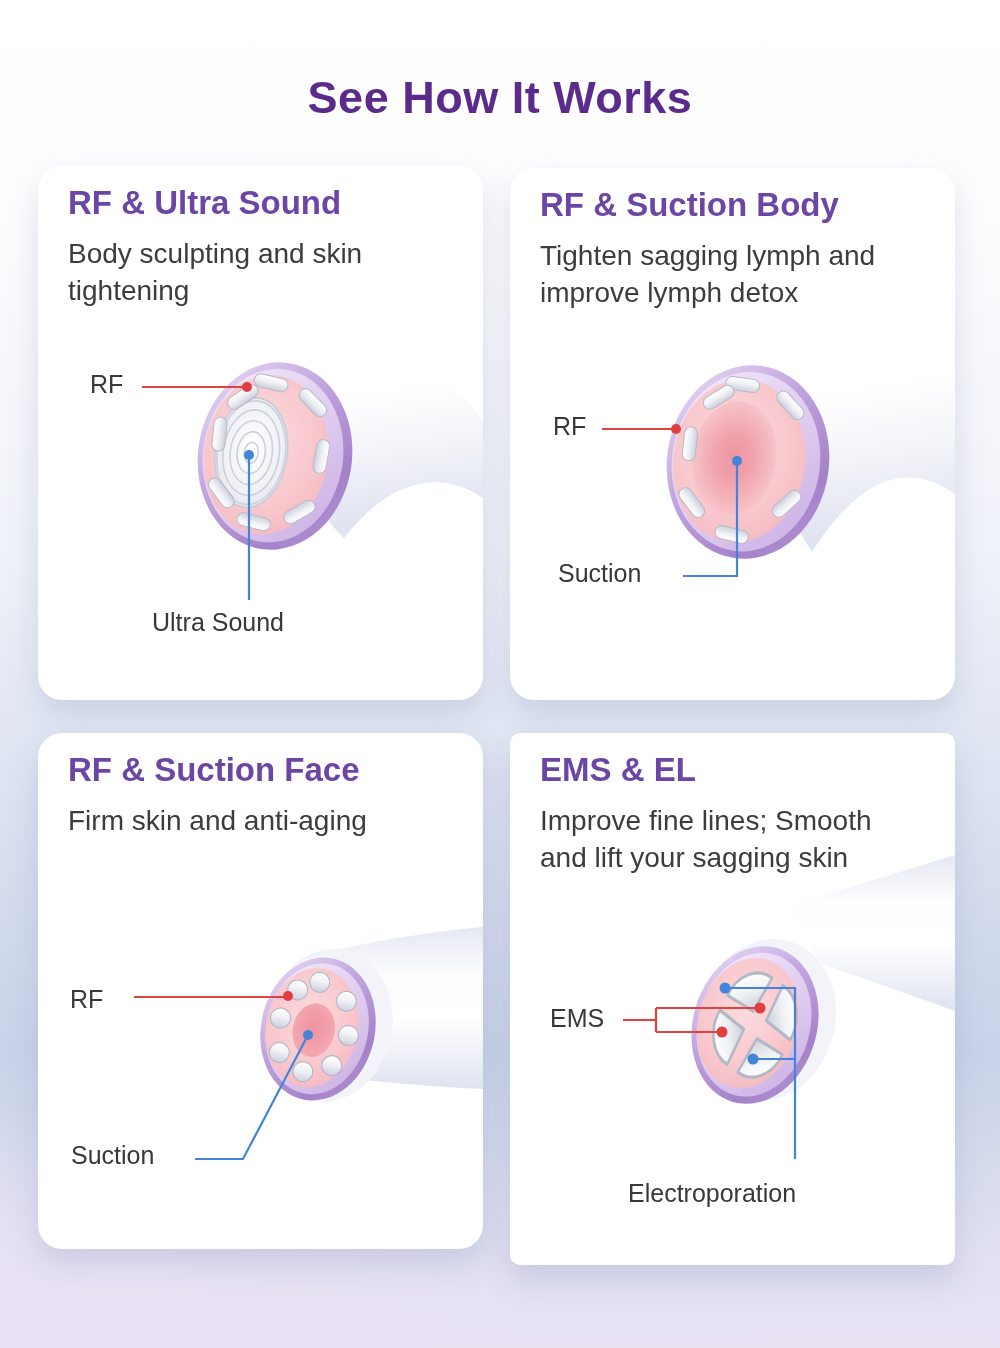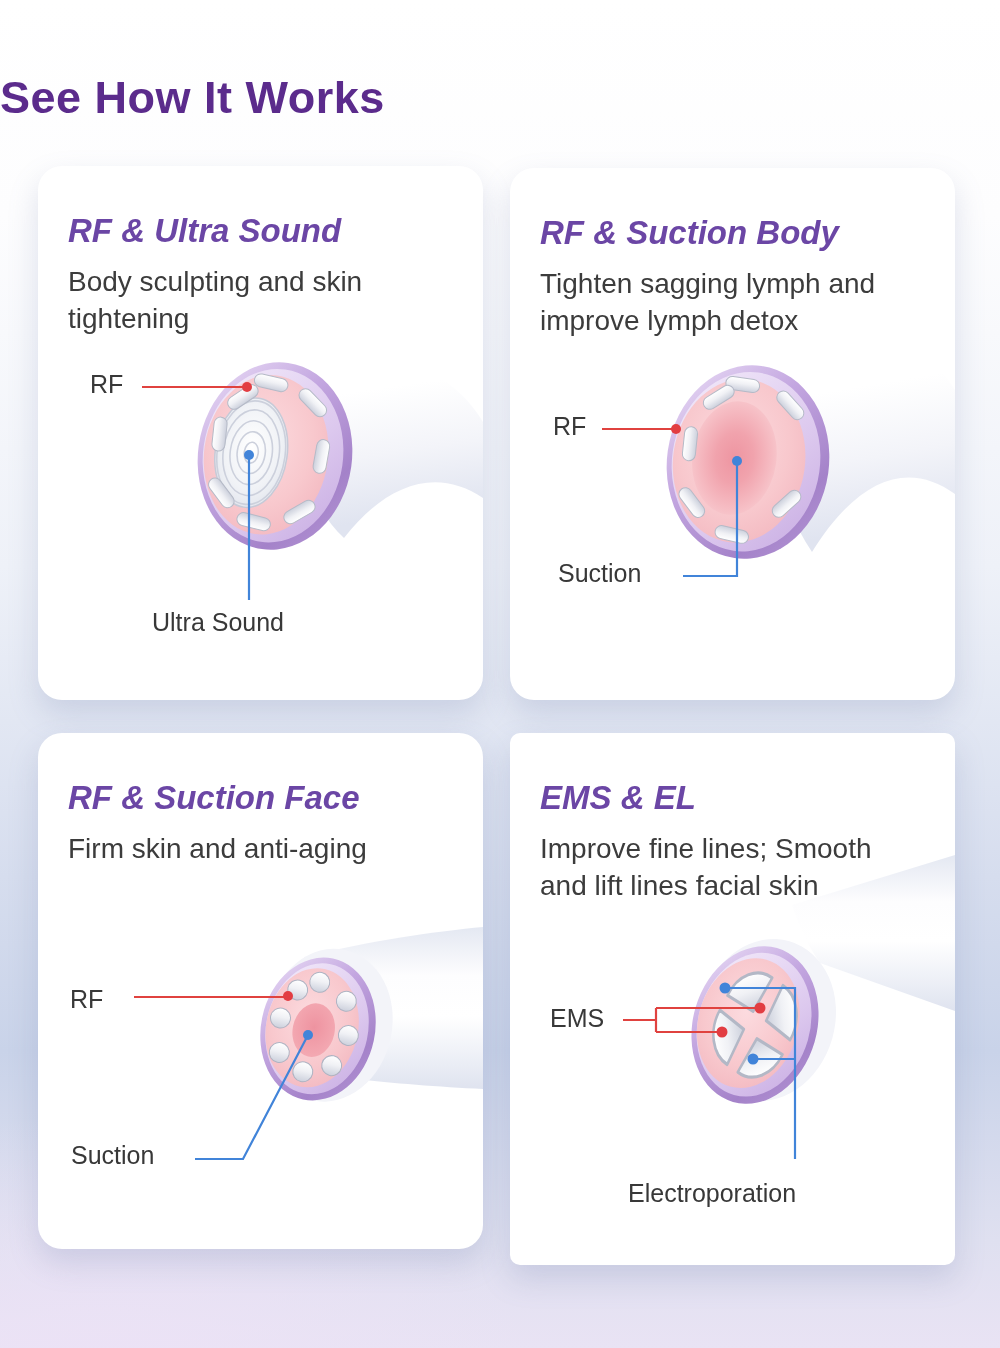--- a/index.html
+++ b/index.html
@@ -5,33 +5,33 @@
   html,body{margin:0;padding:0;}
   body{
     width:1000px;height:1348px;position:relative;overflow:hidden;
     font-family:"Liberation Sans",sans-serif;
     background:
       radial-gradient(700px 420px at 10% 102%, rgba(236,226,246,.95), rgba(236,226,246,0) 62%),
       linear-gradient(180deg,#ffffff 0%,#fdfdfe 16%,#eef1f8 42%,#d6ddee 65%,#c9d3e9 78%,#dfe0f0 92%,#e9e3f4 100%);
   }
   .page-title{
     position:absolute;left:0;top:72px;width:1000px;margin:0;
-    text-align:left;font-size:45px;font-weight:bold;color:#5b2b8c;letter-spacing:.5px;
+    text-align:center;font-size:45px;font-weight:bold;color:#5b2b8c;letter-spacing:.5px;
   }
   .card{
     position:absolute;width:445px;background:#ffffff;border-radius:24px;
     box-shadow:0 14px 30px rgba(108,122,170,.22);overflow:hidden;
   }
   #card-0{left:38px;top:166px;height:534px;}
   #card-1{left:510px;top:168px;height:532px;}
   #card-2{left:38px;top:733px;height:516px;}
   #card-3{left:510px;top:733px;height:532px;border-radius:10px;}
   .card-title{
-    position:relative;z-index:2;margin:46px 28px 0 30px;
-    font-size:33px;font-weight:bold;color:#6b46a5;font-style:italic;
+    position:relative;z-index:2;margin:18px 28px 0 30px;
+    font-size:33px;font-weight:bold;color:#6b46a5;
   }
   .card-desc{
     position:relative;z-index:2;margin:14px 28px 0 30px;max-width:350px;
     font-size:28px;color:#3c3c3c;line-height:1.32;white-space:pre-line;
   }
   .illus{position:absolute;inset:0;z-index:1;}
   .illus svg{position:absolute;left:0;top:0;}
   .callout{
     position:absolute;font-size:25px;color:#383838;white-space:nowrap;line-height:1;
   }
@@ -235,21 +235,21 @@
       </g>
     </svg>
     <span class="callout" style="left:32px;top:254px">RF</span>
     <span class="callout" style="left:33px;top:410px">Suction</span>
   </div>
 </section>
 
 <section class="card" id="card-3">
   <h2 class="card-title">EMS &amp; EL</h2>
   <p class="card-desc">Improve fine lines; Smooth
-and lift lines facial skin</p>
+and lift your sagging skin</p>
   <div class="illus">
     <svg width="445" height="532" viewBox="0 0 445 532">
       <path d="M 282,172 L 445,122 L 445,278 L 310,230 C 296,210 288,190 282,172 Z" fill="url(#cylGrad)"></path>
       <g transform="translate(245,292) rotate(16)">
         <ellipse cx="10" cy="-8" rx="68" ry="82" fill="#f3f4f9"></ellipse>
         <ellipse rx="62" ry="80" fill="url(#rimGrad)"></ellipse>
         <ellipse cx="-1" rx="56" ry="73" fill="url(#rimBevel)"></ellipse>
         <ellipse cx="-7" rx="50" ry="66" fill="url(#faceGrad)"></ellipse>
         <g transform="scale(1,1.32) rotate(-30)" fill="url(#silver)" stroke="#b3b8c6" stroke-width="2.5" stroke-linejoin="round">
           <path d="M 0,-11 L -22,-31 A 30,30 0 0 1 22,-31 Z"></path>

